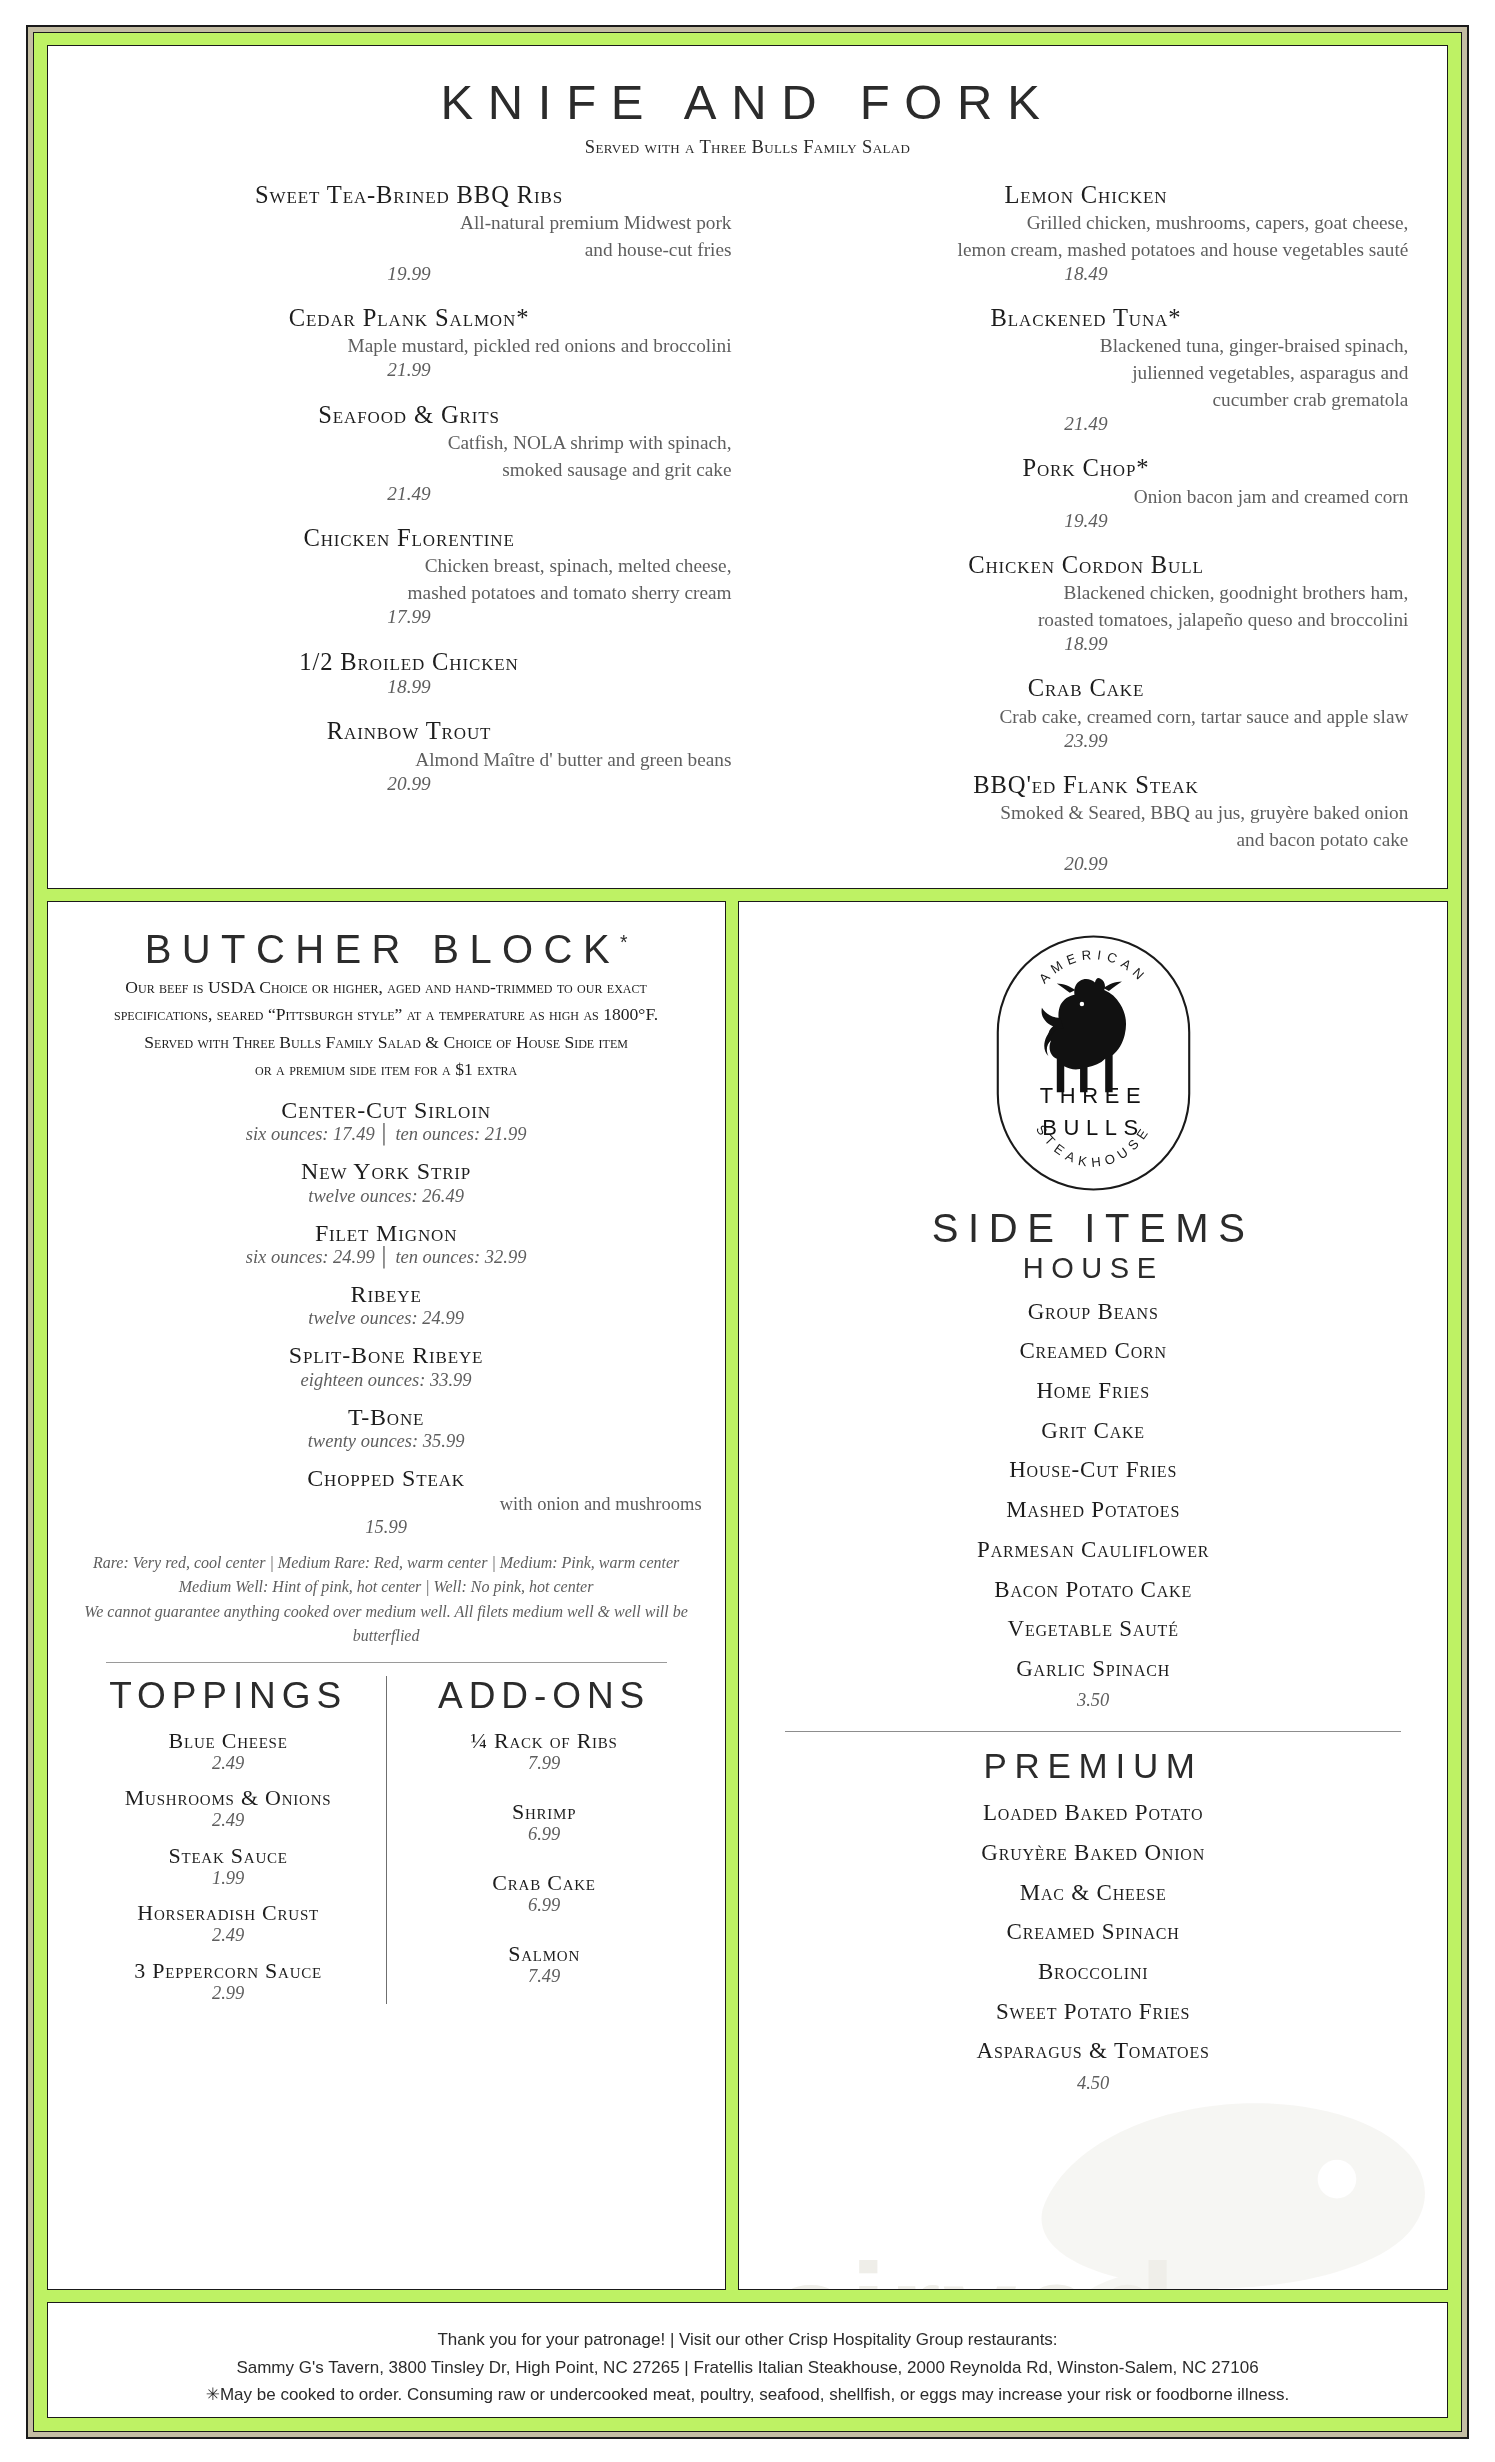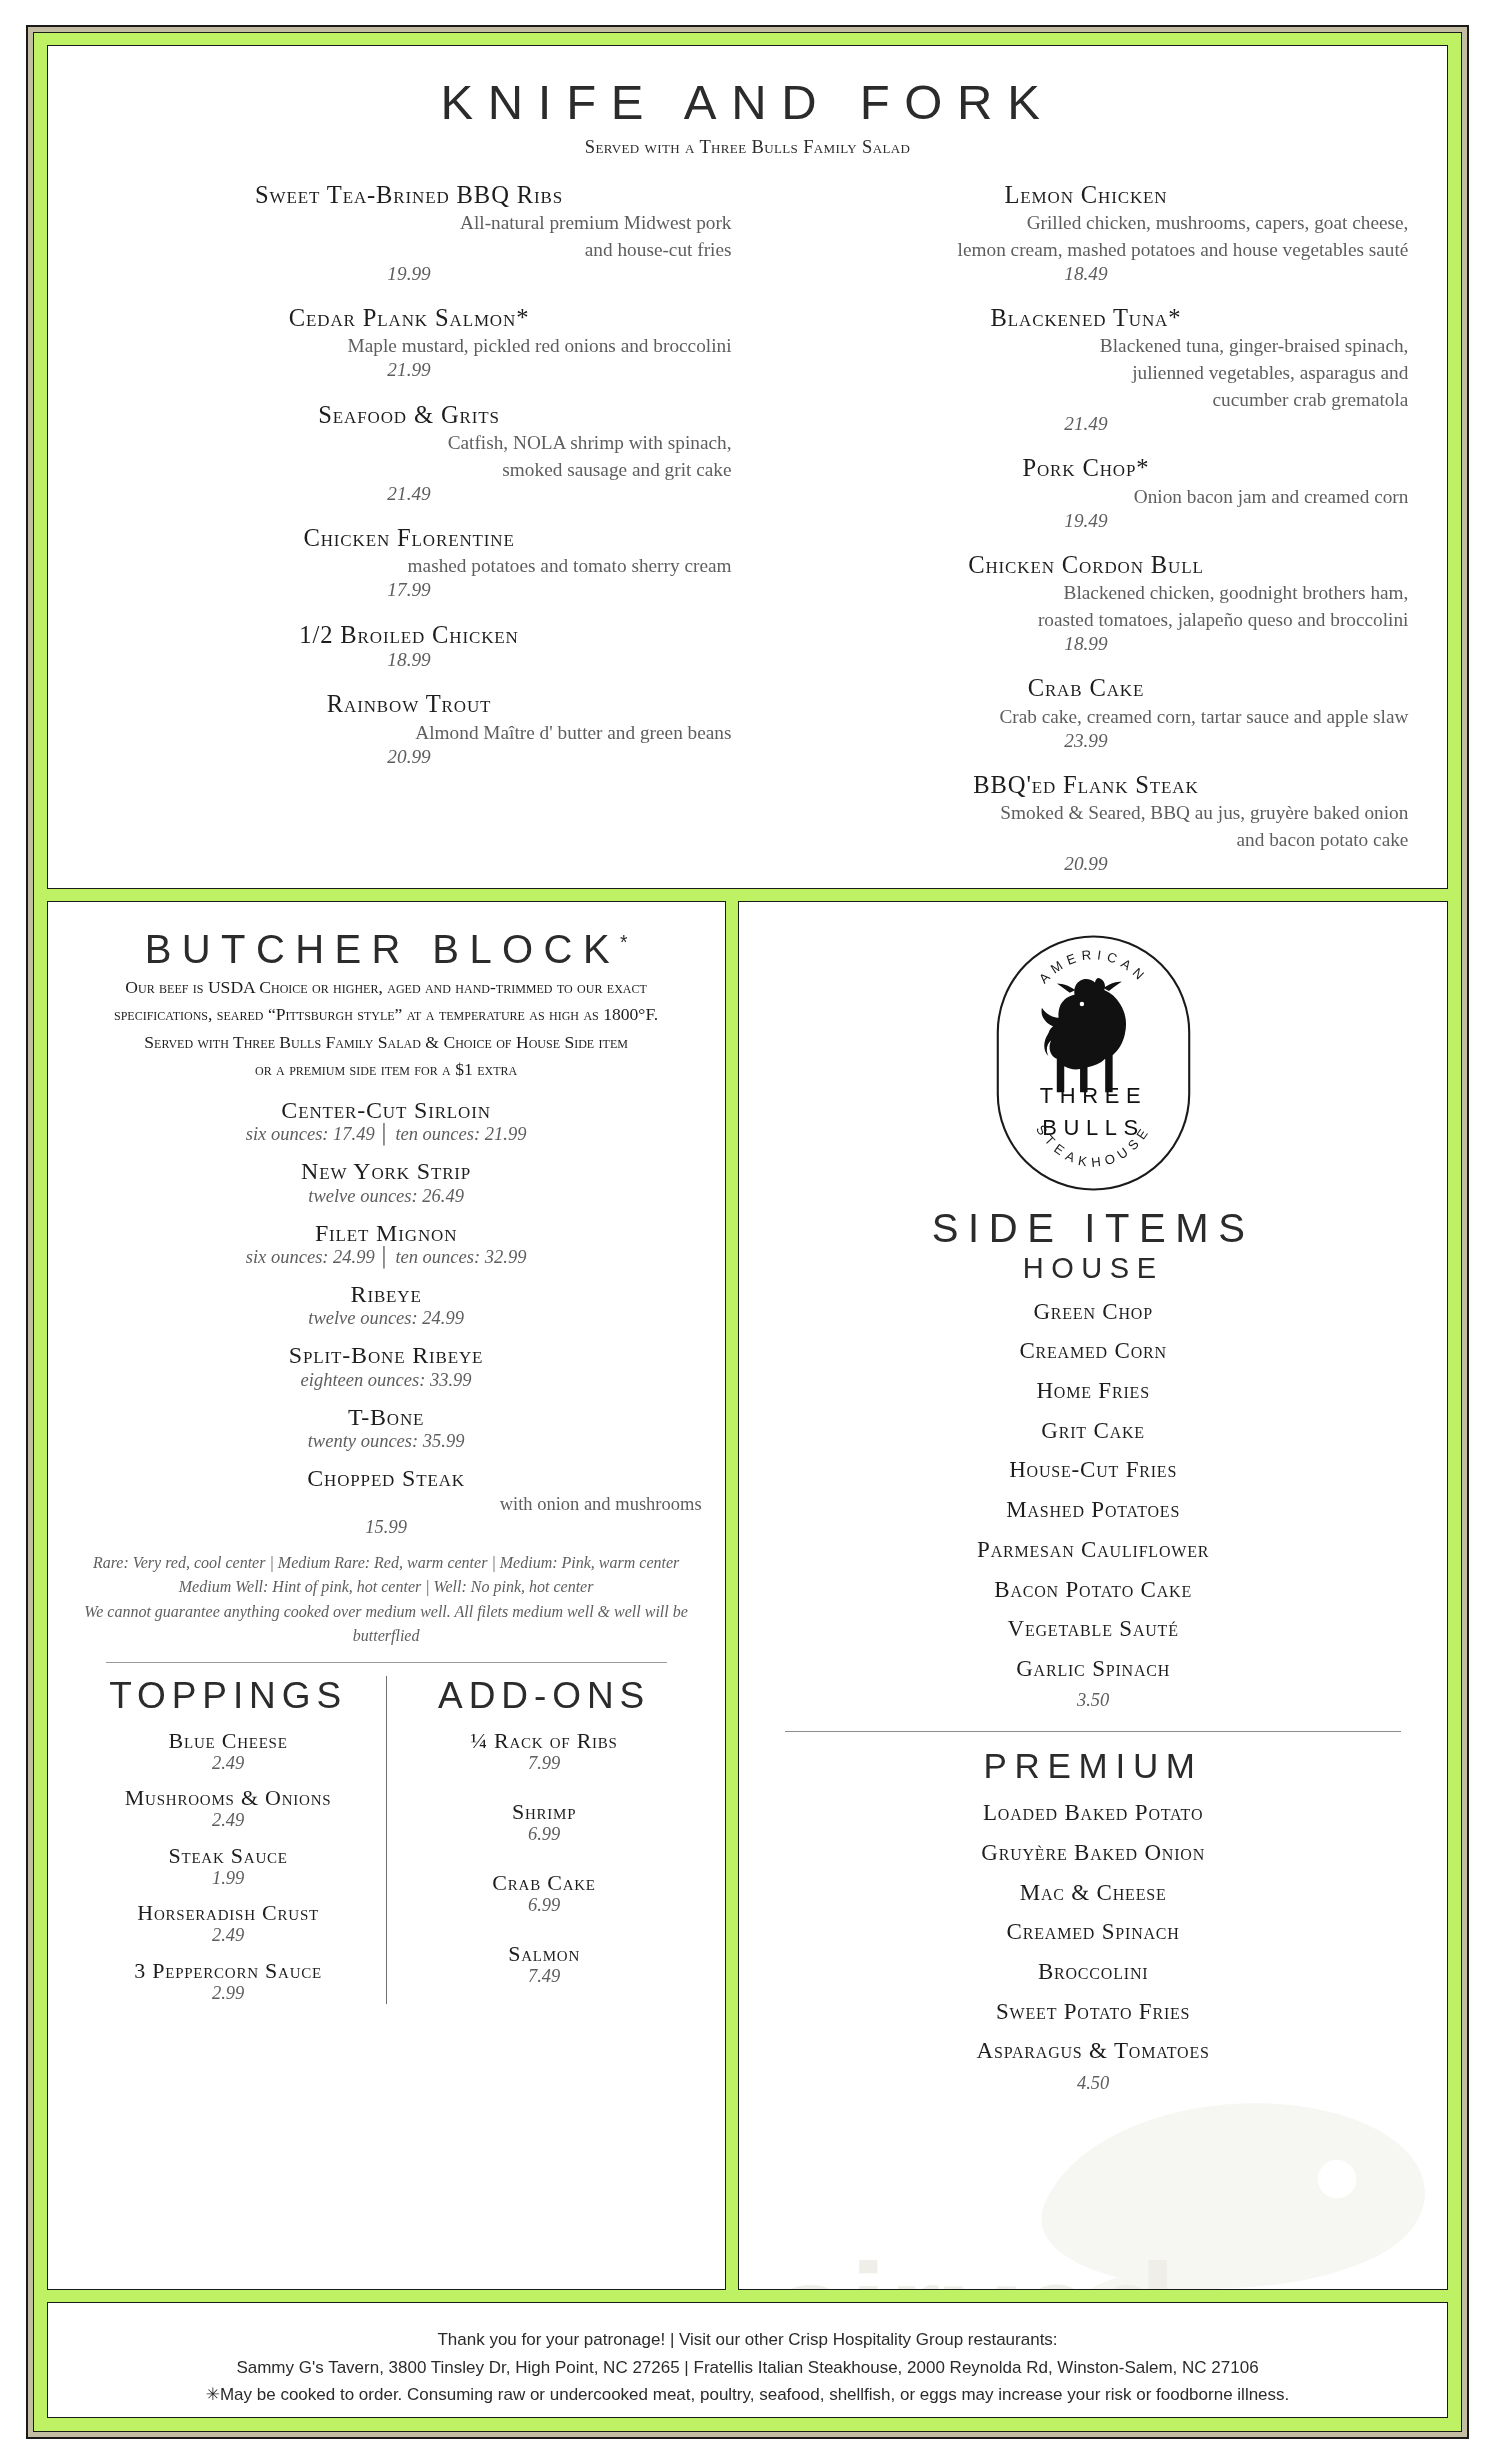--- a/index.html
+++ b/index.html
@@ -178,20 +178,21 @@
                   <div class="price">21.99</div>
                 </div>
                 <div class="kf-item">
                   <div class="sc">Seafood &amp; Grits</div>
                   <div class="desc">Catfish, NOLA shrimp with spinach,</div>
                   <div class="desc">smoked sausage and grit cake</div>
                   <div class="price">21.49</div>
                 </div>
                 <div class="kf-item">
                   <div class="sc">Chicken Florentine</div>
+                  <div class="desc">Chicken breast, spinach, melted cheese,</div>
                   <div class="desc">mashed potatoes and tomato sherry cream</div>
                   <div class="price">17.99</div>
                 </div>
                 <div class="kf-item">
                   <div class="sc">1/2 Broiled Chicken</div>
                   <div class="price">18.99</div>
                 </div>
                 <div class="kf-item">
                   <div class="sc">Rainbow Trout</div>
                   <div class="desc">Almond Maître d' butter and green beans</div>
@@ -381,21 +382,21 @@
                 <circle cx="47" cy="29" r="2.4" fill="#ffffff"></circle>
               </g>
               <text x="119" y="196" text-anchor="middle" font-family="Liberation Sans, sans-serif" font-size="25" letter-spacing="7.5" fill="#111111">THREE</text>
               <text x="119" y="232" text-anchor="middle" font-family="Liberation Sans, sans-serif" font-size="25" letter-spacing="7.5" fill="#111111">BULLS</text>
             </svg>
           </div>
 
           <div class="display si-title">SIDE ITEMS</div>
           <div class="display si-sub">HOUSE</div>
           <div class="si-list" id="house-list">
-                <div class="sc">Green Chop</div>
+                <div class="sc">Group Beans</div>
                 <div class="sc">Creamed Corn</div>
                 <div class="sc">Home Fries</div>
                 <div class="sc">Grit Cake</div>
                 <div class="sc">House-Cut Fries</div>
                 <div class="sc">Mashed Potatoes</div>
                 <div class="sc">Parmesan Cauliflower</div>
                 <div class="sc">Bacon Potato Cake</div>
                 <div class="sc">Vegetable Sauté</div>
                 <div class="sc">Garlic Spinach</div>
               </div>

